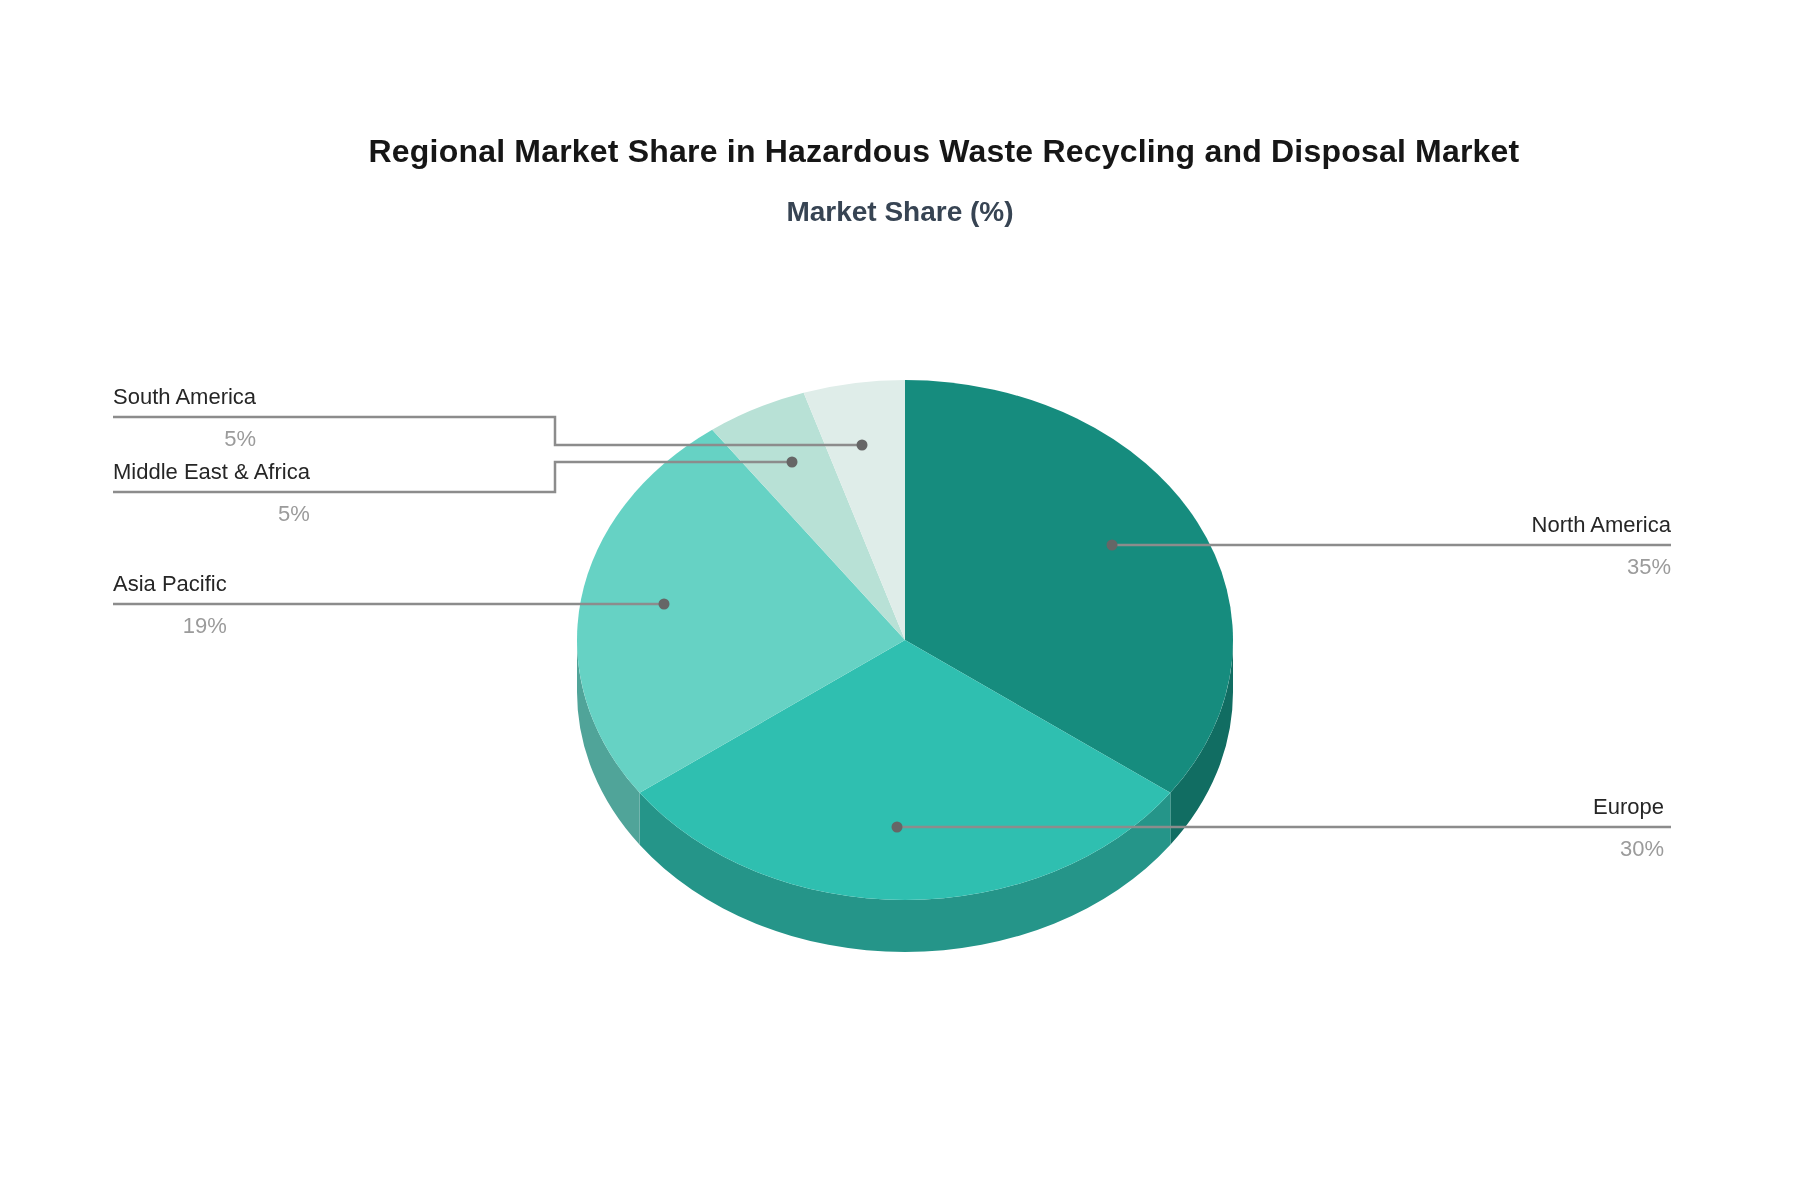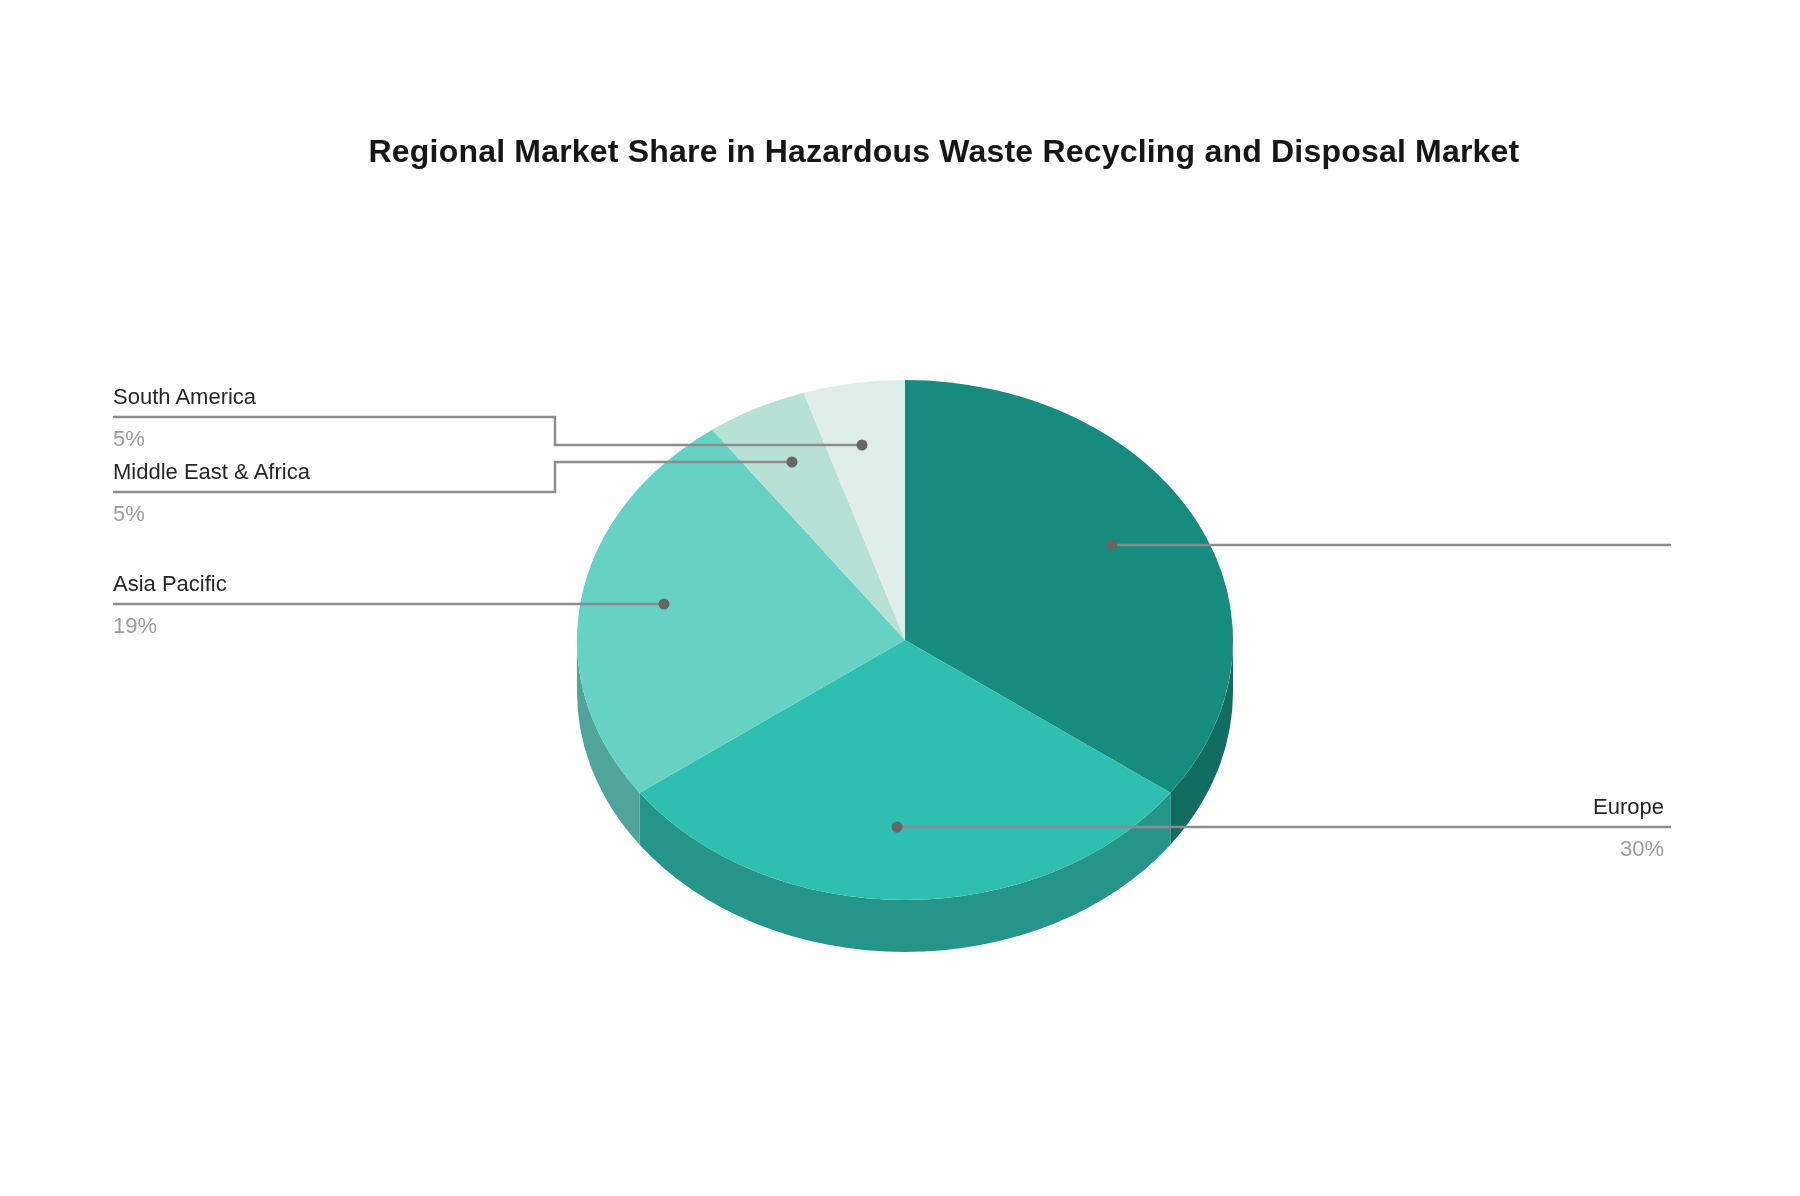--- a/index.html
+++ b/index.html
@@ -26,21 +26,21 @@
     position: absolute;
     top: 196px; left: 0;
     width: 100%;
     text-align: center;
     font-size: 28px;
     font-weight: 700;
     color: #374453;
   }
   #pie-svg { position: absolute; left: 0; top: 0; }
   .region-label { position: absolute; }
-  .region-label.label-left  { text-align: left; }
+  .region-label.label-left  { text-align: right; }
   .region-label.label-right { text-align: right; }
   .region-name {
     font-size: 22px;
     color: #262626;
     line-height: 26px;
     white-space: nowrap;
   }
   .region-value {
     font-size: 22px;
     color: #9B9B9B;
@@ -57,20 +57,21 @@
     letter-spacing: 0.5px;
   }
   .logo-arrow { position: absolute; left: 103px; top: 4px; }
 </style>
 </head>
 <body>
 
 <div class="canvas">
 
   <div class="chart-title">Regional Market Share in Hazardous Waste Recycling and Disposal Market</div>
+  <div class="chart-subtitle">Market Share (%)</div>
 
   <svg id="pie-svg" width="1800" height="1196" viewBox="0 0 1800 1196">
       <path d="M1233,640 A328,260 0 0 1 1170.3575741549828,792.824165596043 l0,52 A328,260 0 0 0 1233,692 Z" fill="#116d62"></path>
       <path d="M1170.3575741549828,792.824165596043 A328,260 0 0 1 639.6424258450172,792.824165596043 l0,52 A328,260 0 0 0 1170.3575741549828,844.824165596043 Z" fill="#259589"></path>
       <path d="M639.6424258450172,792.824165596043 A328,260 0 0 1 577,640 l0,52 A328,260 0 0 0 639.6424258450172,844.824165596043 Z" fill="#50a499"></path>
       <path d="M905,640 L905,380 A328,260 0 0 1 1170.3575741549828,792.824165596043 Z" fill="#168C7E"></path>
       <path d="M905,640 L1170.3575741549828,792.824165596043 A328,260 0 0 1 639.6424258450172,792.824165596043 Z" fill="#2FBFB0"></path>
       <path d="M905,640 L639.6424258450172,792.824165596043 A328,260 0 0 1 712.2064372480687,429.6555814625137 Z" fill="#66D2C4"></path>
       <path d="M905,640 L712.2064372480687,429.6555814625137 A328,260 0 0 1 803.6424258450172,392.72530576326005 Z" fill="#B8E1D6"></path>
       <path d="M905,640 L803.6424258450172,392.72530576326005 A328,260 0 0 1 904.9999999999999,380 Z" fill="#DFEDE9"></path>
@@ -79,20 +80,24 @@
       <polyline points="1671,827 897,827" fill="none" stroke="#8C8C8C" stroke-width="2.5"></polyline>
       <circle cx="897" cy="827" r="5.5" fill="#666666"></circle>
       <polyline points="113,604 664,604" fill="none" stroke="#8C8C8C" stroke-width="2.5"></polyline>
       <circle cx="664" cy="604" r="5.5" fill="#666666"></circle>
       <polyline points="113,492 555,492 555,462 792,462" fill="none" stroke="#8C8C8C" stroke-width="2.5"></polyline>
       <circle cx="792" cy="462" r="5.5" fill="#666666"></circle>
       <polyline points="113,417 555,417 555,445 862,445" fill="none" stroke="#8C8C8C" stroke-width="2.5"></polyline>
       <circle cx="862" cy="445" r="5.5" fill="#666666"></circle>
     </svg>
 
+  <div class="region-label label-right" style="right:129px; top:512px;">
+    <div class="region-name">North America</div>
+    <div class="region-value">35%</div>
+  </div>
 
   <div class="region-label label-right" style="right:136px; top:794px;">
     <div class="region-name">Europe</div>
     <div class="region-value">30%</div>
   </div>
 
   <div class="region-label label-left" style="left:113px; top:571px;">
     <div class="region-name">Asia Pacific</div>
     <div class="region-value">19%</div>
   </div>

